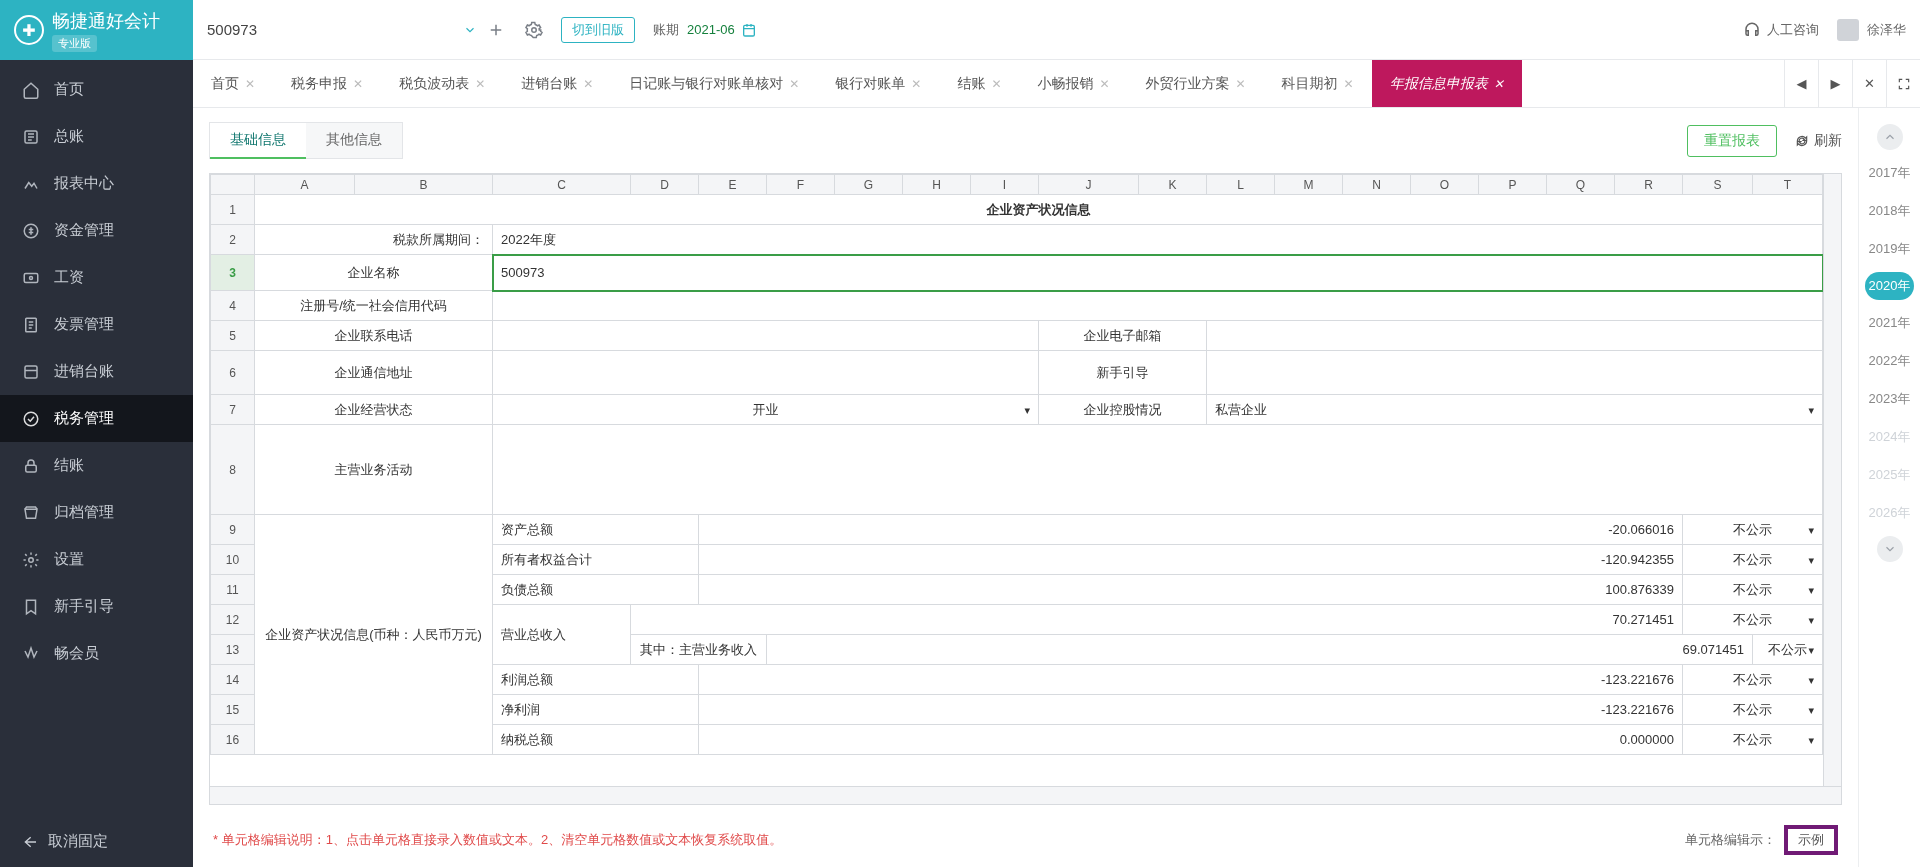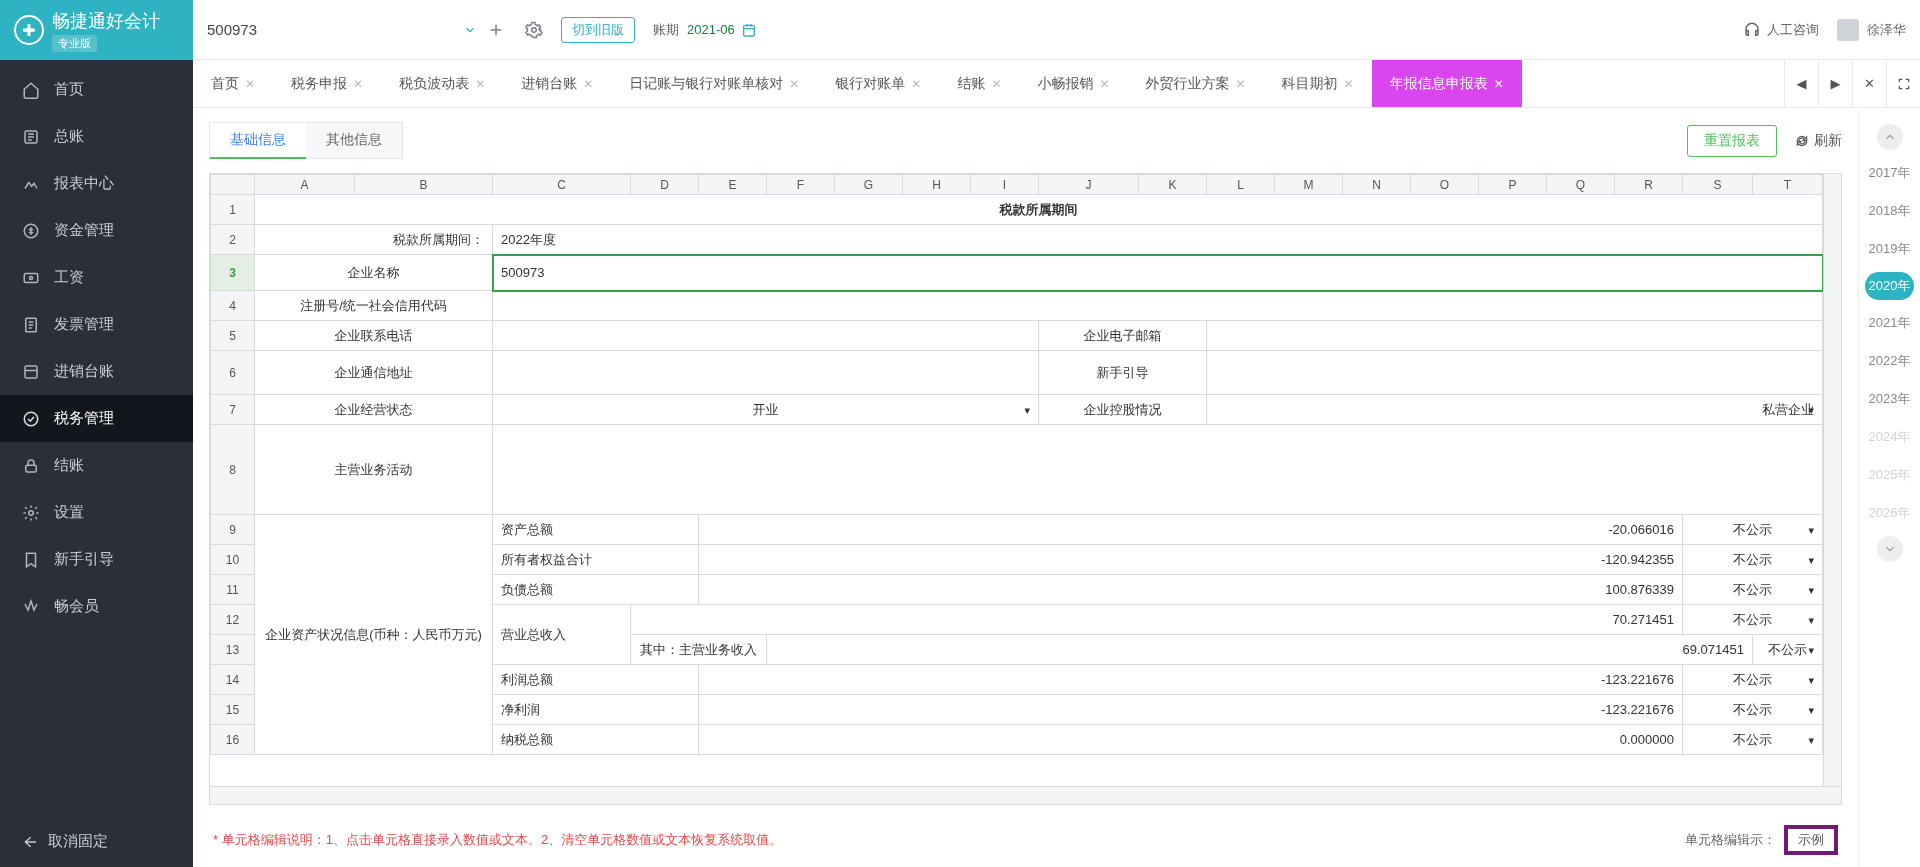--- a/index.html
+++ b/index.html
@@ -31,32 +31,32 @@
 .topbar-spacer { flex: 1; }
 .consult { display: flex; align-items: center; color: #666; cursor: pointer; margin-right: 18px; }
 .consult svg { margin-right: 6px; }
 .user { display: flex; align-items: center; color: #666; }
 .avatar { width: 22px; height: 22px; background: #d0d3d8; border-radius: 3px; margin-right: 8px; }
 
 
 .tabs-bar { height: 48px; border-bottom: 1px solid #e7e9ec; display: flex; align-items: stretch; position: relative; }
 .tabs { display: flex; flex: 1; overflow: hidden; }
 .tab { display: flex; align-items: center; padding: 0 18px; color: #555; cursor: pointer; white-space: nowrap; font-size: 14px; }
-.tab.active { background: #d946ef; color: #fff; }
+.tab.active { background: #be185d; color: #fff; font-style: italic; }
 .tab-close { margin-left: 6px; font-size: 12px; color: #bbb; }
 .tab.active .tab-close { color: #fff; }
 .tabs-ctrl { display: flex; align-items: center; }
 .tabs-ctrl div { width: 34px; height: 48px; display: flex; align-items: center; justify-content: center; border-left: 1px solid #e7e9ec; cursor: pointer; color: #555; }
 
 
 .content { flex: 1; display: flex; position: relative; }
 .subtabs-row { display: flex; align-items: center; padding: 14px 16px 0 16px; }
 .subtabs { display: flex; border: 1px solid #e3e5e8; background: #f6f7f8; }
 .subtab { padding: 8px 20px; cursor: pointer; color: #666; font-size: 14px; }
-.subtab.active { background: #fff; color: #3b82f6; border-bottom: 2px solid #4fbf60; margin-bottom: -1px; }
+.subtab.active { background: #fff; color: #0f766e; border-bottom: 2px solid #4fbf60; margin-bottom: -1px; }
 .subtabs-spacer { flex: 1; }
 .btn-reset { border: 1px solid #4fbf60; color: #4fbf60; padding: 6px 16px; border-radius: 3px; cursor: pointer; margin-right: 18px; font-size: 14px; }
 .btn-refresh { display: flex; align-items: center; color: #555; cursor: pointer; font-size: 14px; }
 .btn-refresh svg { margin-right: 5px; }
 
 
 .sheet-wrap { margin: 14px 16px 8px 16px; border: 1px solid #d7dade; position: relative; flex: 1; display: flex; flex-direction: column; overflow: hidden; }
 .sheet { display: flex; flex: 1; overflow: hidden; }
 .sheet-inner { flex: 1; overflow: hidden; position: relative; }
 table { border-collapse: collapse; width: 100%; table-layout: fixed; }
@@ -158,20 +158,27 @@
             <path d="M8 12l3 3 5-6"></path>
           </svg>
           <span>税务管理</span>
         </div>
       <div class="nav-item">
           <svg class="nav-icon" viewBox="0 0 24 24" fill="none" stroke="currentColor" stroke-width="2">
             <rect x="5" y="11" width="14" height="9" rx="2"></rect>
             <path d="M8 11V8a4 4 0 018 0v3"></path>
           </svg>
           <span>结账</span>
+        </div>
+      <div class="nav-item">
+          <svg class="nav-icon" viewBox="0 0 24 24" fill="none" stroke="currentColor" stroke-width="2">
+            <path d="M4 7h16l-2 12H6z"></path>
+            <path d="M4 7l2-3h12l2 3"></path>
+          </svg>
+          <span>归档管理</span>
         </div>
       <div class="nav-item">
           <svg class="nav-icon" viewBox="0 0 24 24" fill="none" stroke="currentColor" stroke-width="2">
             <circle cx="12" cy="12" r="3"></circle>
             <path d="M12 2v3M12 19v3M4.2 4.2l2.1 2.1M17.7 17.7l2.1 2.1M2 12h3M19 12h3M4.2 19.8l2.1-2.1M17.7 6.3l2.1-2.1"></path>
           </svg>
           <span>设置</span>
         </div>
       <div class="nav-item">
           <svg class="nav-icon" viewBox="0 0 24 24" fill="none" stroke="currentColor" stroke-width="2">
@@ -355,21 +362,21 @@
                       <th>N</th>
                       <th>O</th>
                       <th>P</th>
                       <th>Q</th>
                       <th>R</th>
                       <th>S</th>
                       <th>T</th>
                     </tr>
                 <tr class="hrow">
                       <td class="rownum">1</td>
-                      <td class="cell title-cell" colspan="20">税款所属期间</td>
+                      <td class="cell title-cell" colspan="20">企业资产状况信息</td>
                     </tr>
                 <tr class="hrow">
                       <td class="rownum">2</td>
                       <td class="cell label-cell" colspan="2" style="text-align:right">税款所属期间：</td>
                       <td class="cell" colspan="18">2022年度</td>
                     </tr>
                 <tr style="height:36px">
                       <td class="rownum active">3</td>
                       <td class="cell label-cell" colspan="2">企业名称</td>
                       <td class="cell editing" colspan="18">500973</td>
@@ -391,21 +398,21 @@
                       <td class="cell label-cell" colspan="2">企业通信地址</td>
                       <td class="cell" colspan="7"></td>
                       <td class="cell label-cell" colspan="2">新手引导</td>
                       <td class="cell" colspan="9"></td>
                     </tr>
                 <tr class="hrow">
                       <td class="rownum">7</td>
                       <td class="cell label-cell" colspan="2">企业经营状态</td>
                       <td class="cell dropdown-cell" colspan="7" style="text-align:center">开业</td>
                       <td class="cell label-cell" colspan="2">企业控股情况</td>
-                      <td class="cell dropdown-cell" colspan="9" style="text-align:right">私营企业</td>
+                      <td class="cell dropdown-cell" colspan="9" style="text-align:left">私营企业</td>
                     </tr>
                 <tr style="height:90px">
                       <td class="rownum">8</td>
                       <td class="cell label-cell" colspan="2">主营业务活动</td>
                       <td class="cell" colspan="18"></td>
                     </tr>
                 </tbody>
                   <tbody id="finrows">
                     <tr class="hrow">
                       <td class="rownum">9</td>

